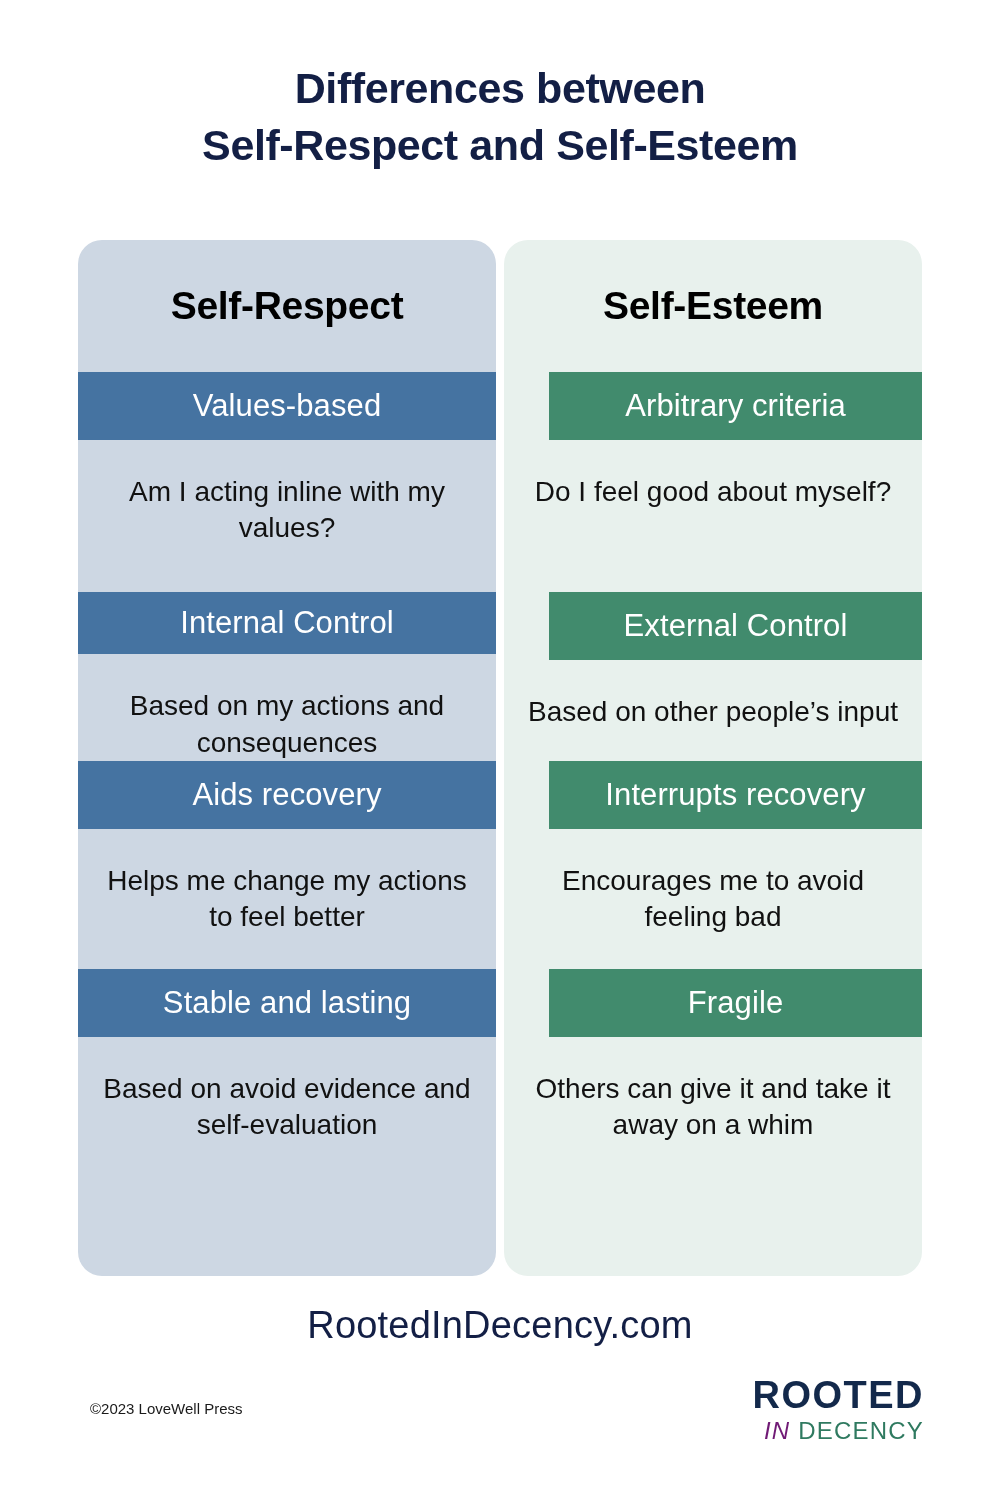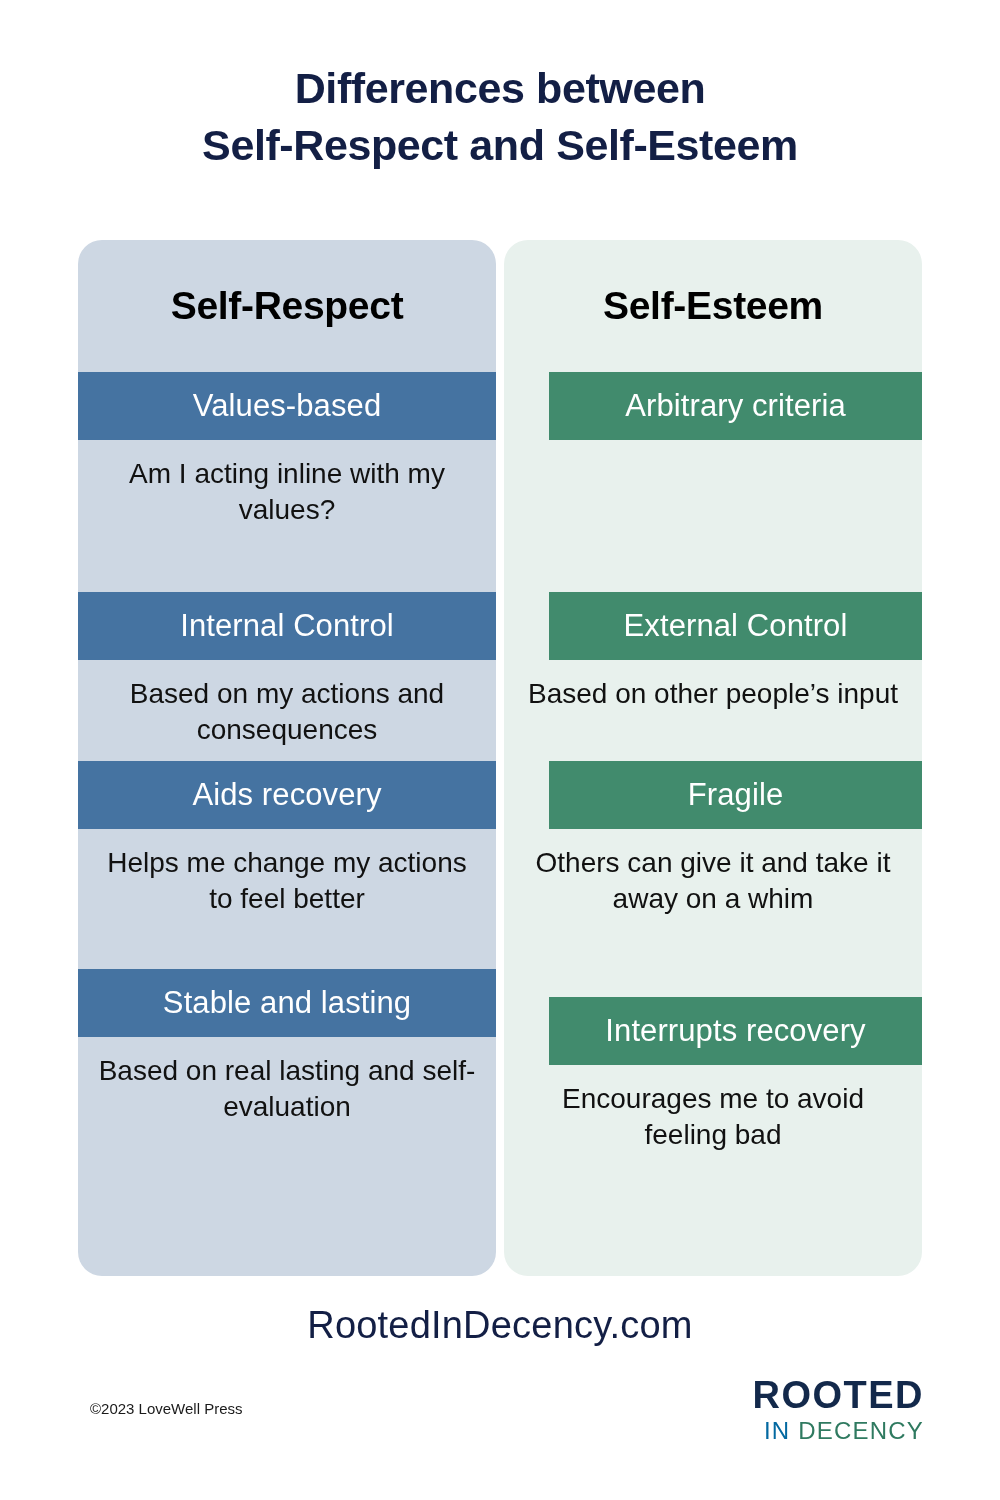--- a/index.html
+++ b/index.html
@@ -81,21 +81,21 @@
 
   .body-text {
     flex: 1;
     display: flex;
     align-items: flex-start;
     justify-content: center;
     text-align: center;
     font-size: 28px;
     color: #111111;
     line-height: 1.30;
-    padding: 16px 14px 0 14px;
+    padding: 34px 14px 0 14px;
     box-sizing: border-box;
   }
   .row-block { display: flex; flex-direction: column; }
   .row-0 { height: 220px; }
   .row-1 { height: 169px; }
   .row-2 { height: 208px; }
   .row-3 { height: 236px; }
 
   
   .site-url {
@@ -133,21 +133,21 @@
     letter-spacing: 1.5px;
     line-height: 1.0;
   }
   .logo-bottom {
     font-size: 24px;
     color: #2f7a60;
     letter-spacing: 1.2px;
     line-height: 1.25;
     margin-top: 2px;
   }
-  .logo-bottom .in { color: #0369a1; }
+  .logo-bottom .in { color: #701a75; font-style: italic; }
 </style>
 </head>
 <body>
 
 <div class="title-block">
   <div class="title-line">Differences between</div>
   <div class="title-line">Self-Respect and Self-Esteem</div>
 </div>
 
 <div class="compare">
@@ -166,47 +166,48 @@
         <div class="body-text">Based on my actions and consequences</div>
       </div>
 
       <div class="row-block row-2">
         <div class="band">Aids recovery</div>
         <div class="body-text">Helps me change my actions to feel better</div>
       </div>
 
       <div class="row-block row-3">
         <div class="band">Stable and lasting</div>
-        <div class="body-text">Based on real lasting and self-evaluation</div>
+        <div class="body-text">Based on avoid evidence and self-evaluation</div>
       </div>
 
     </div>
   </div>
 
   <div class="column col-right">
     <div class="col-header">Self-Esteem</div>
     <div class="rows">
 
       <div class="row-block row-0">
         <div class="band">Arbitrary criteria</div>
+        <div class="body-text">Do I feel good about myself?</div>
       </div>
 
       <div class="row-block row-1">
         <div class="band">External Control</div>
         <div class="body-text">Based on other people’s input</div>
       </div>
 
+      <div class="row-block row-2">
+        <div class="band">Interrupts recovery</div>
+        <div class="body-text">Encourages me to avoid feeling bad</div>
+      </div>
+
       <div class="row-block row-3">
         <div class="band">Fragile</div>
         <div class="body-text">Others can give it and take it away on a whim</div>
-      </div>
-
-      <div class="row-block row-2">
-        <div class="band">Interrupts recovery</div>
-        <div class="body-text">Encourages me to avoid feeling bad</div>
       </div>
 
     </div>
   </div>
 
 </div>
 
 <div class="site-url">RootedInDecency.com</div>
 
 <div class="copyright">©2023 LoveWell Press</div>

